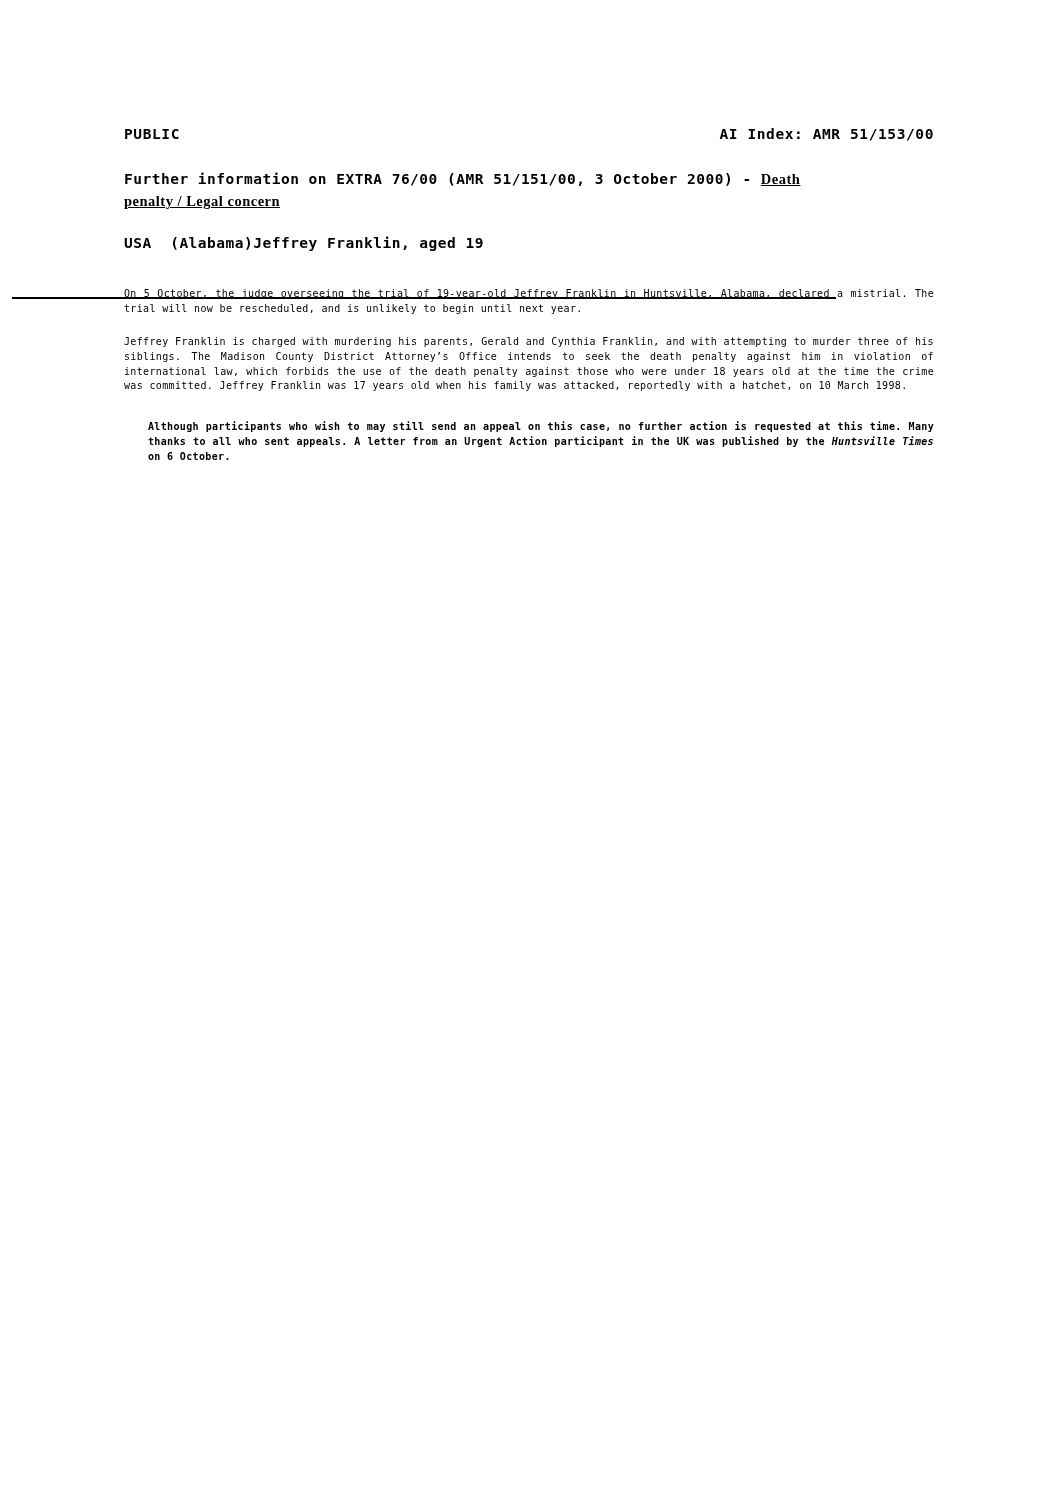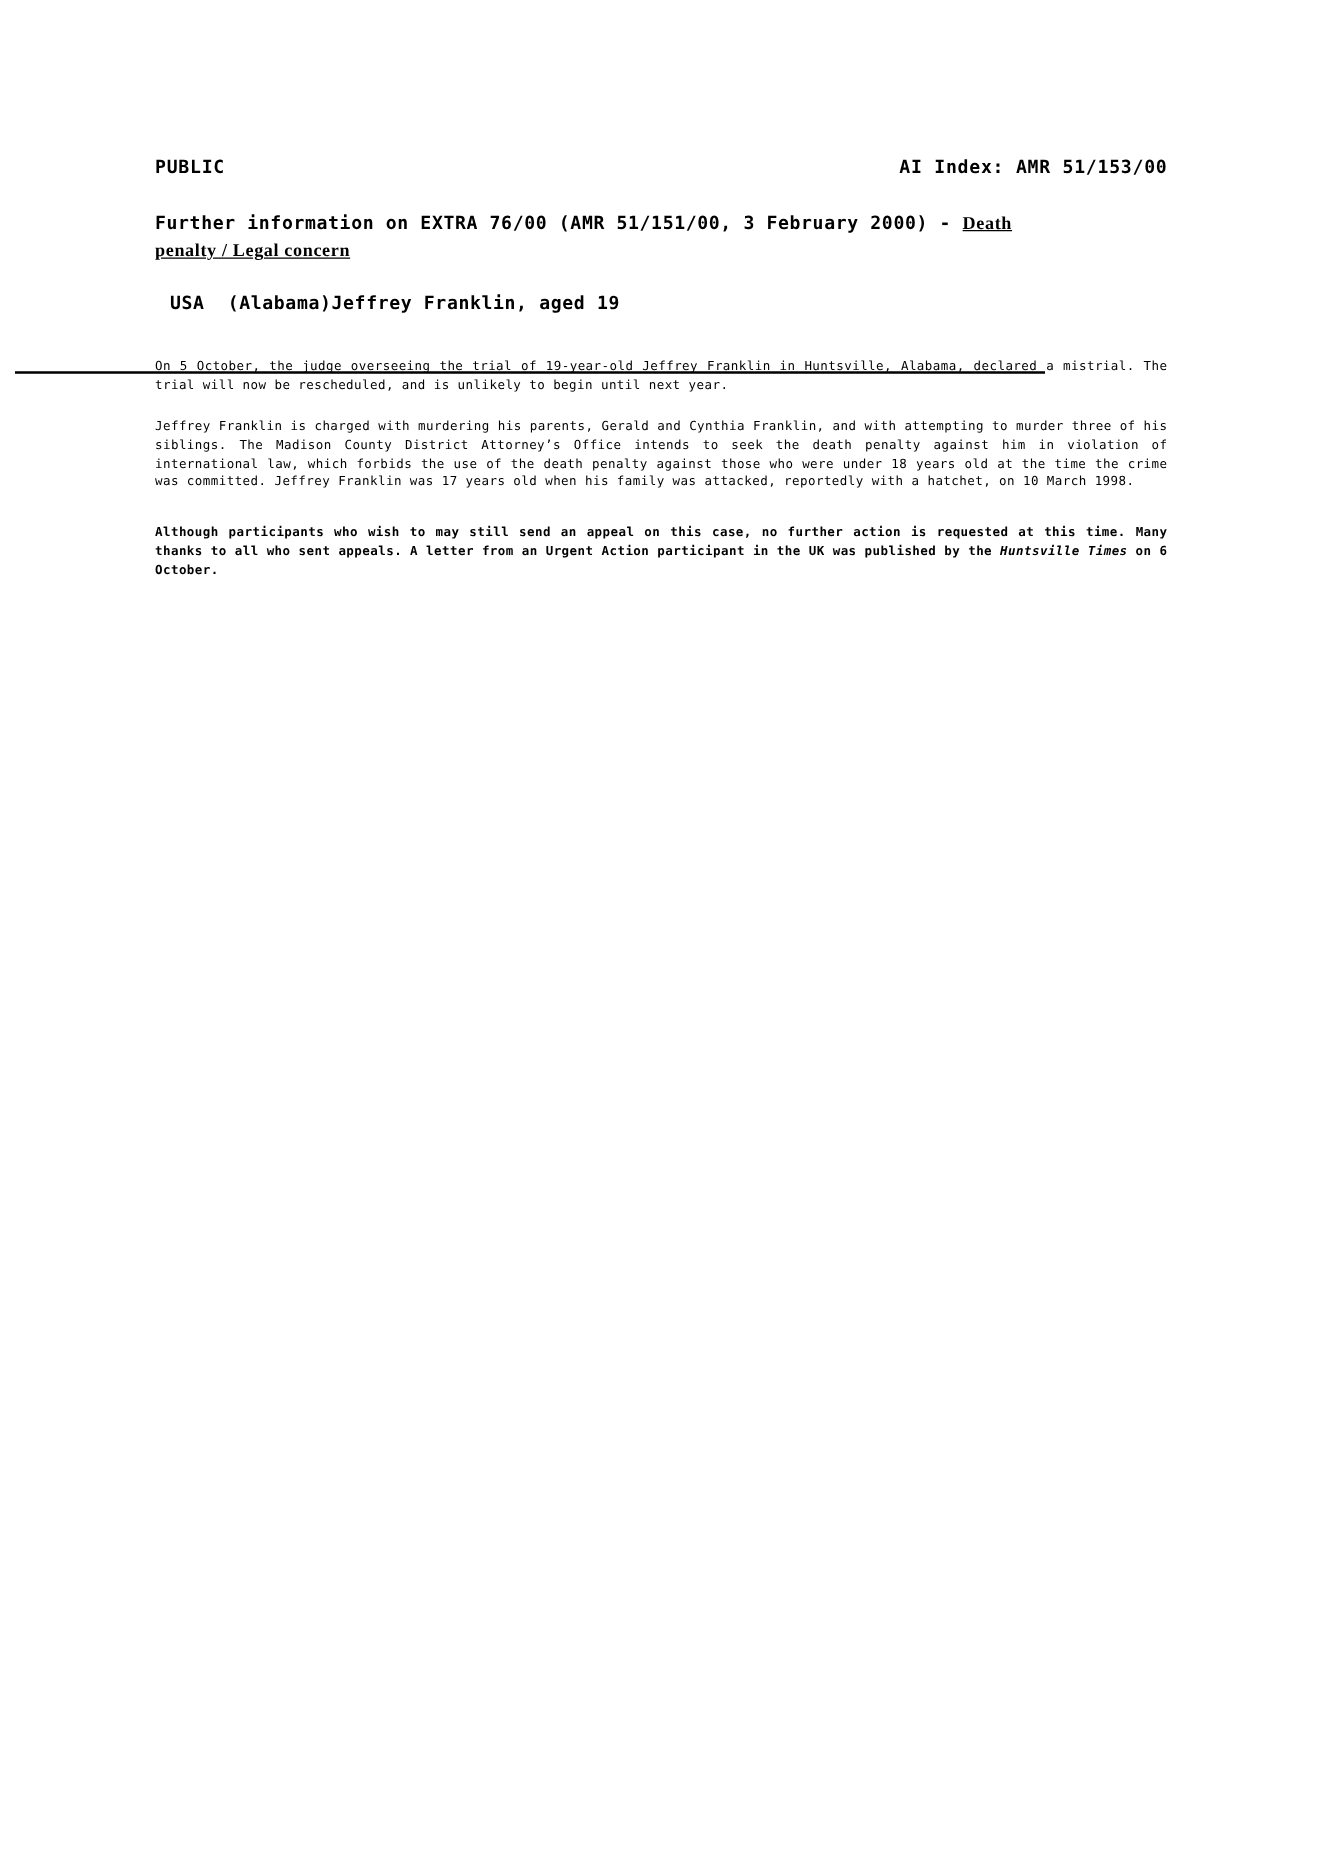--- a/index.html
+++ b/index.html
@@ -59,21 +59,20 @@
     text-decoration: underline;
     font-family: Liberation Serif, serif;
   }
 
   .country-line {
     margin-top: 22px;
     font-size: 14.5px;
     font-weight: bold;
     letter-spacing: 0.5px;
     white-space: pre;
-    margin-left: 12px;
   }
 
   .rule {
     position: absolute;
     left: 12px;
     top: 297px;
     width: 824px;
     height: 2px;
     background: #000000;
   }
@@ -84,20 +83,21 @@
   p.para {
     font-size: 10px;
     letter-spacing: 0.35px;
     line-height: 1.49;
     margin: 0 0 18px 0;
     text-align: justify;
     text-justify: inter-word;
   }
   p.para:last-child {
     margin-bottom: 0;
+    margin-left: 24px;
   }
   p.closing {
     font-weight: bold;
     letter-spacing: 0.35px;
     margin-top: 26px;
   }
   .italic {
     font-style: italic;
   }
 </style>
@@ -110,21 +110,21 @@
 
   <div class="content">
 
     <div class="header-row">
       <span class="public-label">PUBLIC</span>
       <span class="ai-index">AI Index: AMR 51/153/00</span>
     </div>
 
 
     <div class="further-info">
-      <span>Further information on EXTRA 76/00 (AMR 51/151/00, 3 February 2000) - </span><span class="u">Death </span><br><span class="u">penalty / Legal concern</span>
+      <span>Further information on EXTRA 76/00 (AMR 51/151/00, 3 October 2000) - </span><span class="u">Death </span><br><span class="u">penalty / Legal concern</span>
     </div>
 
     <div class="country-line">USA  (Alabama)Jeffrey Franklin, aged 19</div>
 
     <div class="body-block">
       <p class="para">On 5 October, the judge overseeing the trial of 19-year-old Jeffrey Franklin in Huntsville, Alabama, declared a mistrial. The trial will now be rescheduled, and is unlikely to begin until next year.</p>
       <p class="para">Jeffrey Franklin is charged with murdering his parents, Gerald and Cynthia Franklin, and with attempting to murder three of his siblings. The Madison County District Attorney’s Office intends to seek the death penalty against him in violation of international law, which forbids the use of the death penalty against those who were under 18 years old at the time the crime was committed. Jeffrey Franklin was 17 years old when his family was attacked, reportedly with a hatchet, on 10 March 1998.</p>
 
       <p class="para closing">
         <span>Although participants who wish to may still send an appeal on this case, no further action is requested at this time. Many thanks to all who sent appeals. A letter from an Urgent Action participant in the UK was published by the </span><span class="italic">Huntsville Times</span><span> on 6 October.</span>

